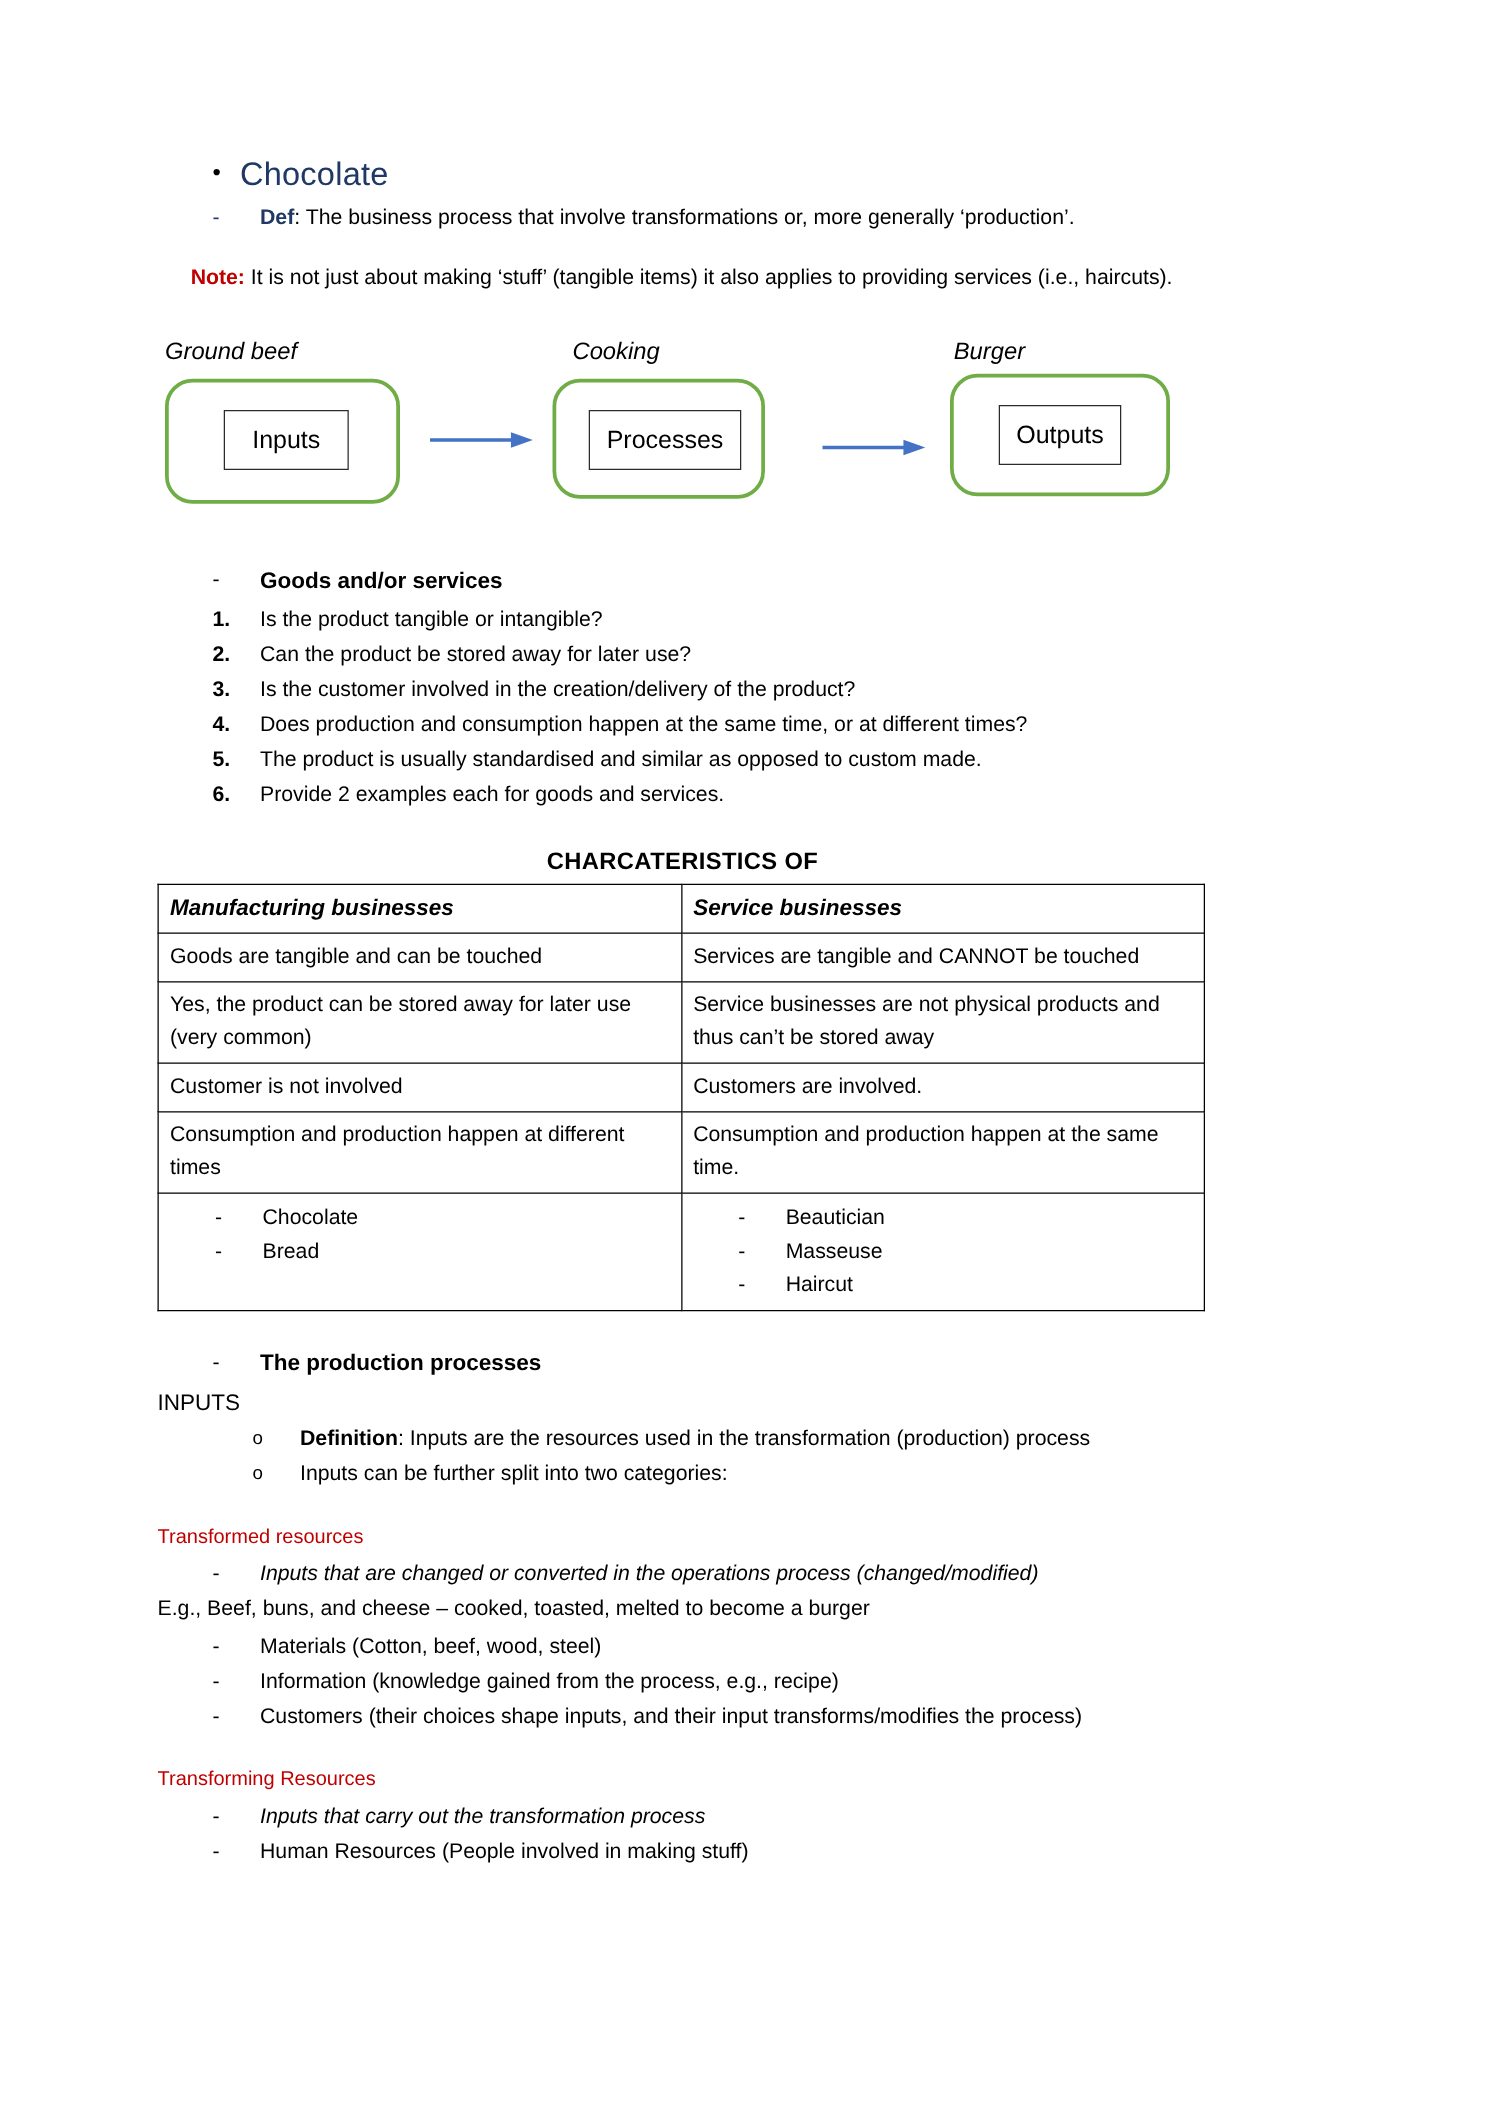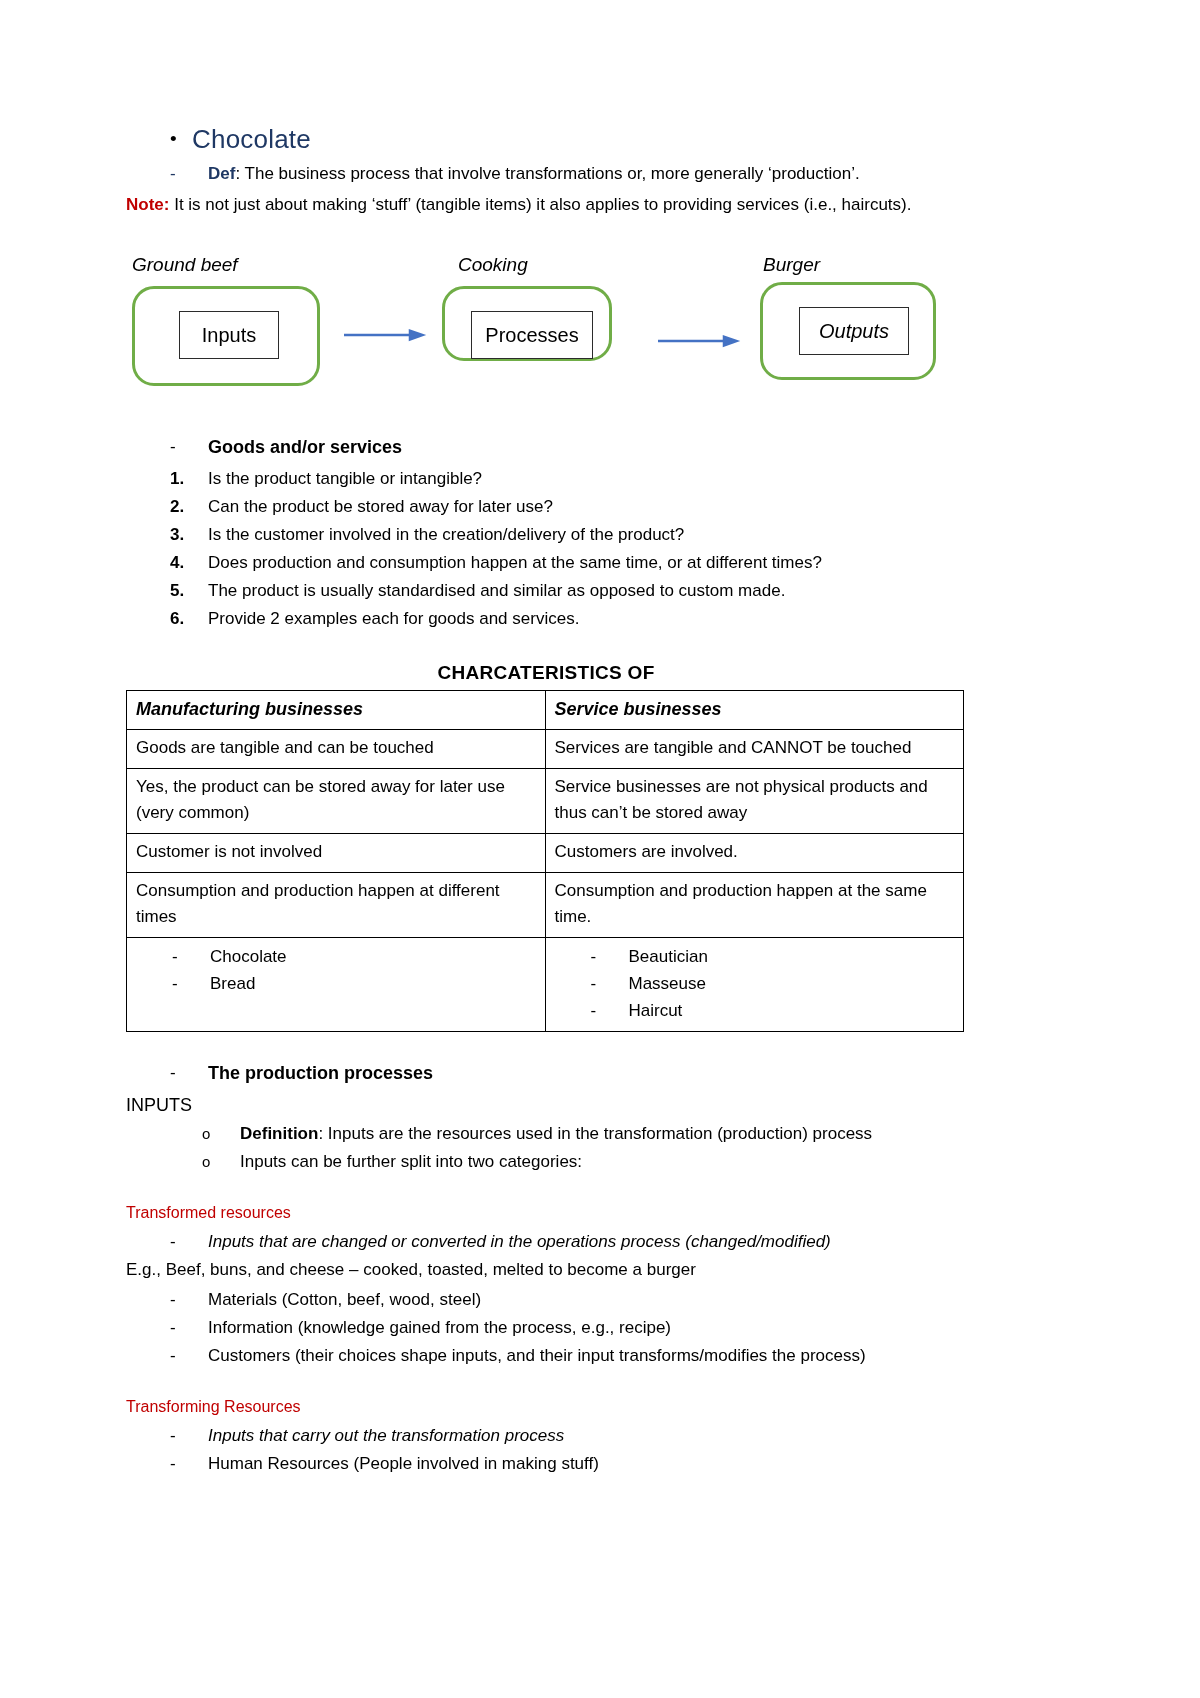--- a/index.html
+++ b/index.html
@@ -64,22 +64,23 @@
     font-size: 17px;
     line-height: 25px;
   }
   .def-label {
     color: #1F3864;
     font-weight: bold;
   }
   .note-para {
     font-size: 17px;
     line-height: 30px;
-    margin-top: 4px;
+    margin-top: 21px;
     max-width: 812px;
+    text-align: right;
   }
   .note-label {
     color: #C00000;
     font-weight: bold;
   }
 
   
   .diagram {
     position: relative;
     height: 146px;
@@ -267,31 +268,31 @@
 
       <div class="dg-outer" style="left:6px; top:32px; width:188px; height:100px;">
         <div class="dg-inner" style="left:44px; top:22px; width:100px; height:48px;">Inputs</div>
       </div>
 
       <svg class="dg-arrow" style="left:212px; top:74px;" width="96" height="16" viewBox="0 0 96 16">
         <line x1="0" y1="8" x2="76" y2="8" stroke="#4472C4" stroke-width="3"></line>
         <polygon points="74,1 94,8 74,15" fill="#4472C4"></polygon>
       </svg>
 
-      <div class="dg-outer" style="left:316px; top:32px; width:170px; height:75px;">
+      <div class="dg-outer" style="left:316px; top:32px; width:170px; height:96px;">
         <div class="dg-inner" style="left:26px; top:22px; width:122px; height:48px;">Processes</div>
       </div>
 
       <svg class="dg-arrow" style="left:526px; top:80px;" width="96" height="16" viewBox="0 0 96 16">
         <line x1="0" y1="8" x2="76" y2="8" stroke="#4472C4" stroke-width="3"></line>
         <polygon points="74,1 94,8 74,15" fill="#4472C4"></polygon>
       </svg>
 
       <div class="dg-outer" style="left:634px; top:28px; width:176px; height:98px;">
-        <div class="dg-inner" style="left:36px; top:22px; width:110px; height:48px;font-style:italic;">Outputs</div>
+        <div class="dg-inner" style="left:36px; top:22px; width:98px; height:48px;">Outputs</div>
       </div>
     </div>
 
     <div class="sub-heading-row">
       <span class="dash-mark black">-</span>
       <span class="sub-heading">Goods and/or services</span>
     </div>
 
     <ol class="numbered">
       <li>

